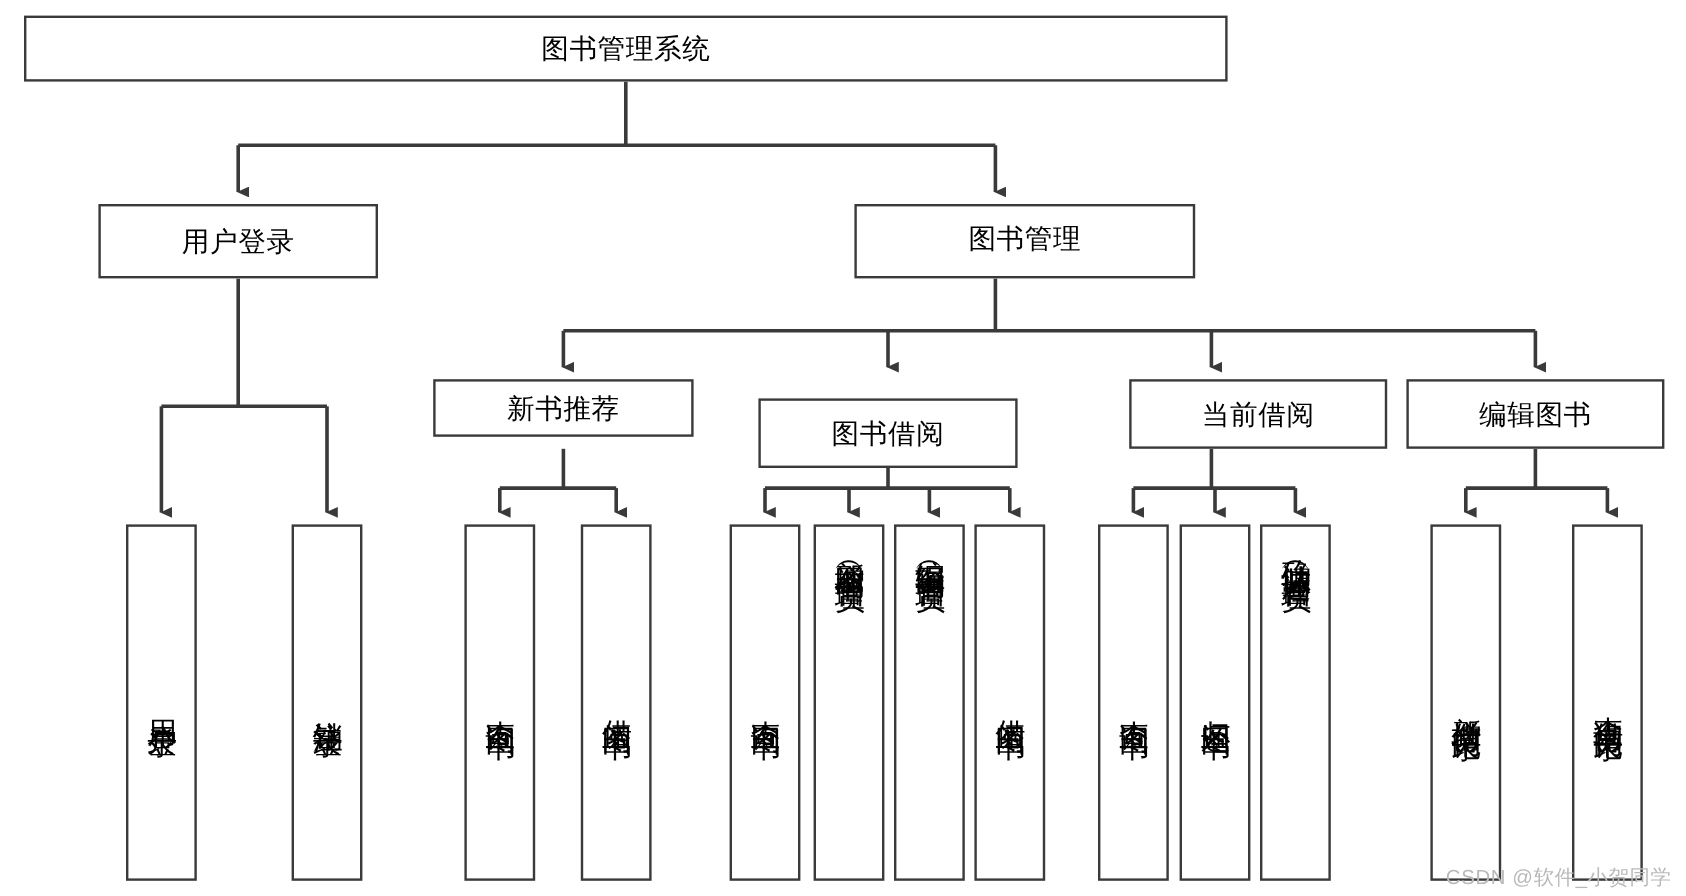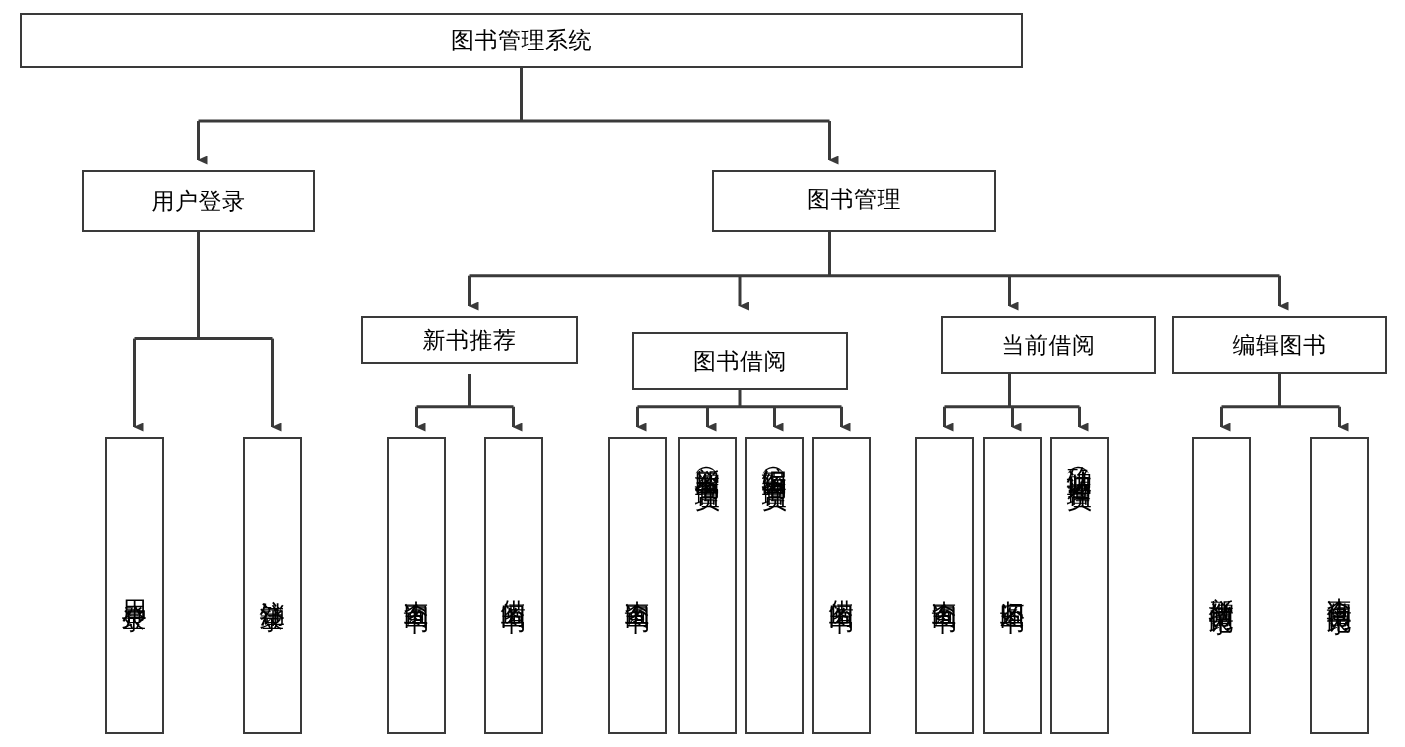--- a/index.html
+++ b/index.html
@@ -181,13 +181,14 @@
         <span class="node-label">确认归还（管理员）</span>
       </div>
       <div class="node vert centered" style="left: 1192px; top: 437px; width: 59px; height: 297px;">
         <span class="node-label">新增借阅记录</span>
       </div>
       <div class="node vert centered" style="left: 1310px; top: 437px; width: 59px; height: 297px;">
         <span class="node-label">查询借阅记录</span>
       </div>
     </div>
 
+  <div id="watermark">CSDN @软件_小贺同学</div>
 </div>
 
 </body></html>

